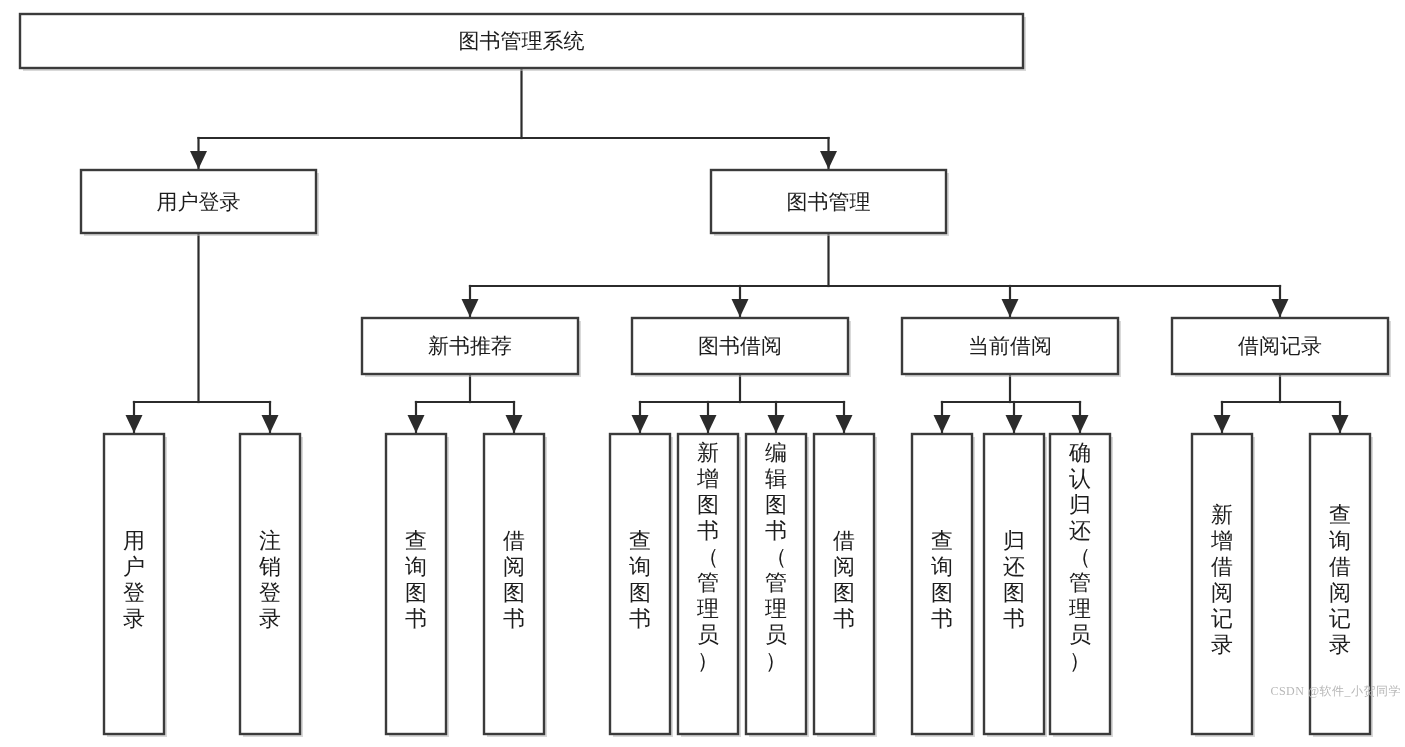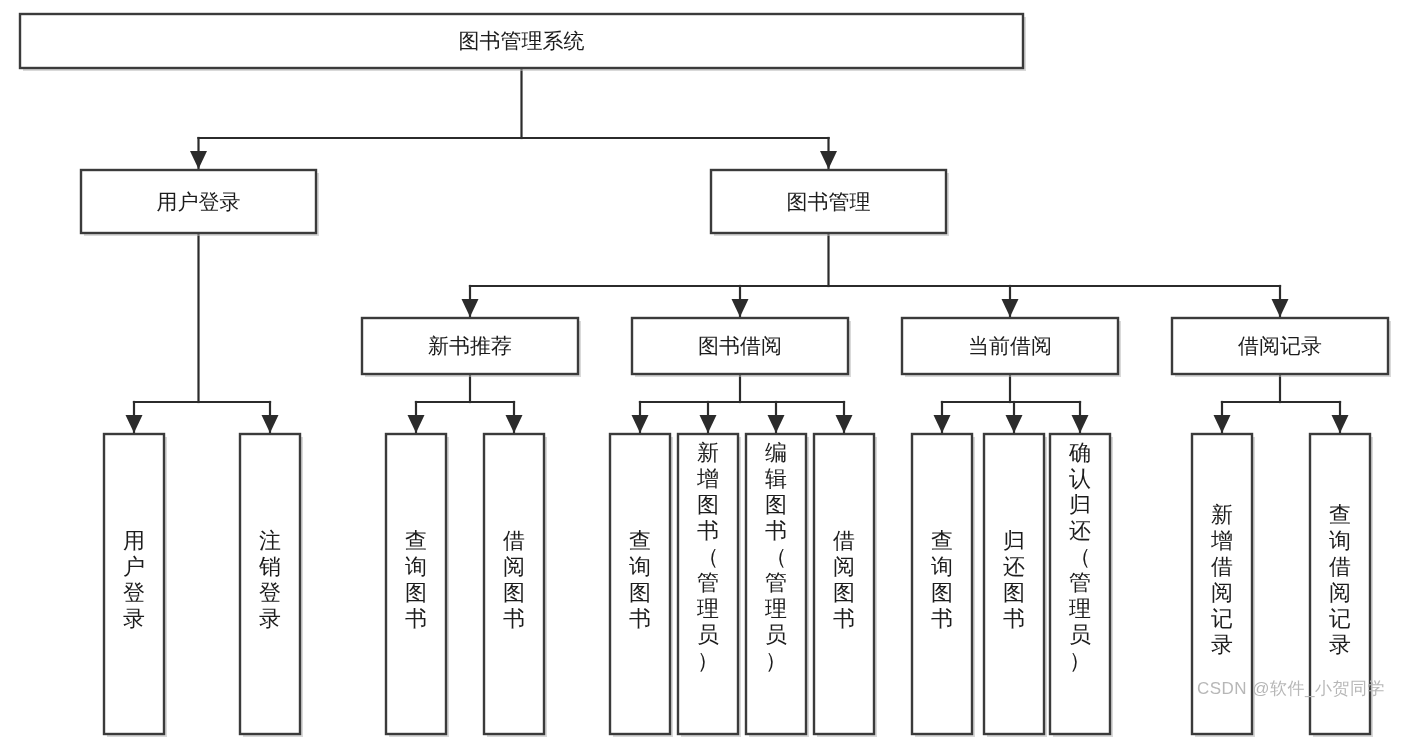--- a/index.html
+++ b/index.html
@@ -53,24 +53,24 @@
     stroke-width: 2.2;
     fill: none;
     stroke-linecap: square;
   }
   .edge-arrow {
     fill: #2b2b2b;
     stroke: none;
   }
   .watermark {
     position: absolute;
-    right: 20px;
+    right: 4px;
     bottom: 4px;
-    font-family: Liberation Sans, sans-serif;
-    font-size: 17px;
+    font-family: Liberation Serif, serif;
+    font-size: 12px;
     color: #b7b7b7;
     letter-spacing: 0.5px;
     white-space: nowrap;
     user-select: none;
   }
 </style>
 </head>
 <body>
 
 <div id="diagram-root">

